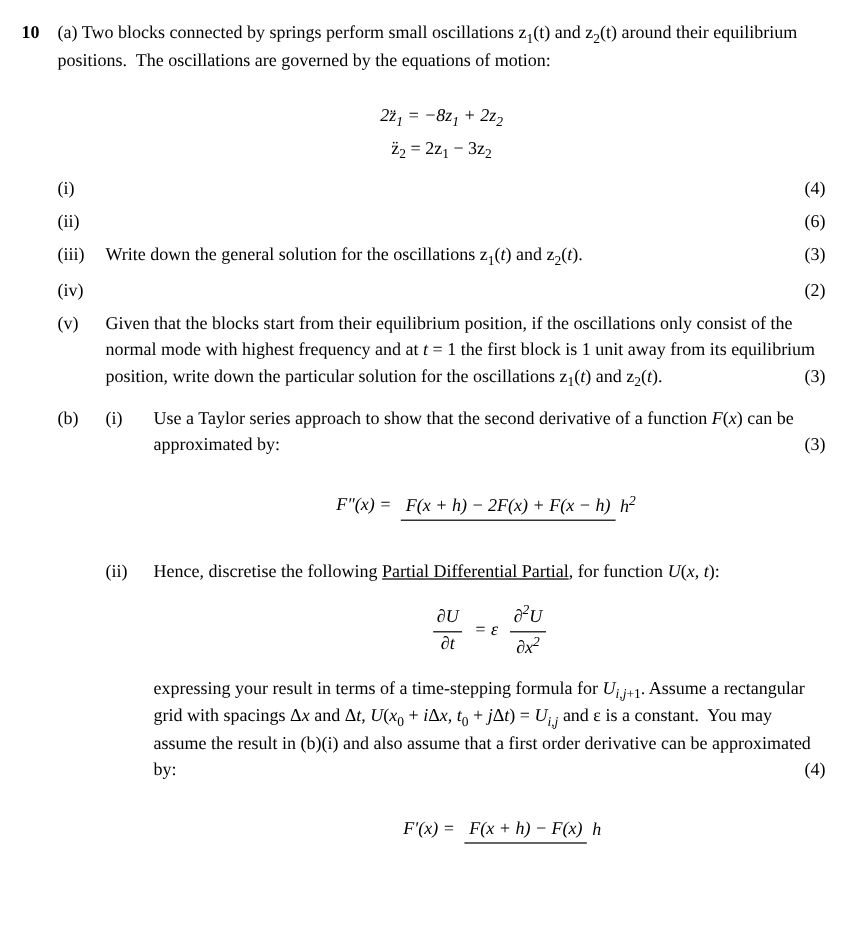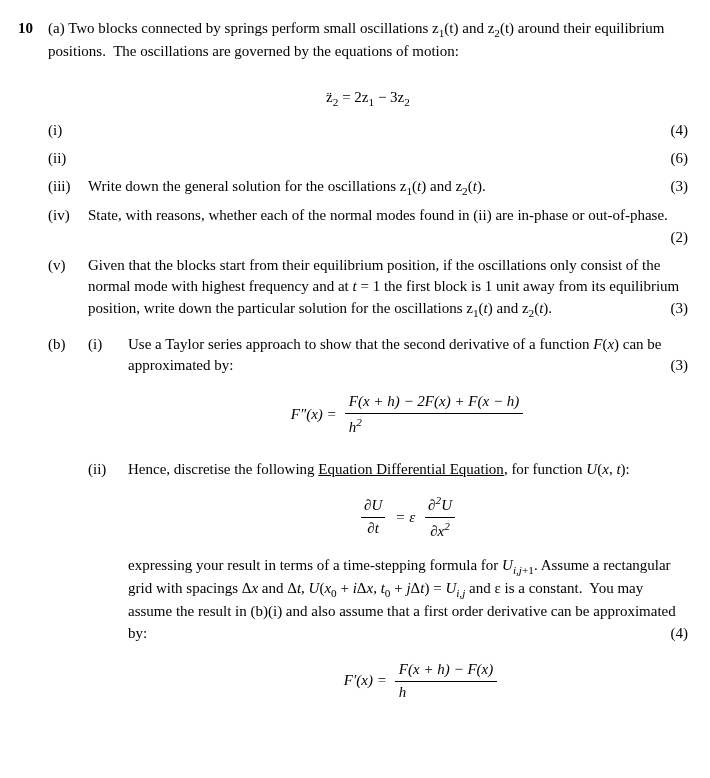--- a/index.html
+++ b/index.html
@@ -19,21 +19,21 @@
     .q-num { min-width: 30px; font-weight: bold; }
     .q-content { flex: 1; }
 
     .sub-block { display: flex; margin-bottom: 6px; }
     .sub-label { min-width: 40px; }
     .sub-content { flex: 1; }
 
     .sub-sub-block { display: flex; margin-bottom: 5px; }
     .sub-sub-label { min-width: 40px; }
     .sub-sub-content { flex: 1; }
-    .math-fraction { display: inline-flex; flex-direction: column; align-items: flex-start; vertical-align: middle; margin: 4px 2px; }
+    .math-fraction { display: inline-flex; flex-direction: row; align-items: flex-end; vertical-align: middle; margin: 17px 2px; }
     .math-fraction .numerator { border-bottom: 1px solid #000; padding: 0 4px; text-align: center; }
     .math-fraction .denominator { padding: 0 4px; text-align: center; }
 
     .marks { float: right; margin-left: 10px; }
     .bold { font-weight: bold; }
     .underline { text-decoration: underline; }
 
     .equation-block { margin: 10px 0; text-align: center; }
     .equation-block .eq-row { display: flex; justify-content: center; align-items: center; margin: 4px 0; }
 
@@ -53,20 +53,23 @@
   <div class="q-block">
     <div class="q-num">10</div>
     <div class="q-content">
 
       <div style="margin-bottom:24px;">
         <span>(a) </span>
         <span>Two blocks connected by springs perform small oscillations z<sub>1</sub>(t) and z<sub>2</sub>(t) around their equilibrium positions.&nbsp; The oscillations are governed by the equations of motion:</span>
       </div>
 
       <div class="equation-block">
+        <div class="eq-row">
+          <span style="font-style:italic;">2z̈<sub>1</sub> = −8z<sub>1</sub> + 2z<sub>2</sub></span>
+        </div>
         <div class="eq-row" style="margin-top:4px;">
           <span style="">z̈<sub>2</sub> = 2z<sub>1</sub> − 3z<sub>2</sub></span>
         </div>
       </div>
 
       <div class="sub-block" style="margin-top:8px;">
         <div class="sub-label">(i)</div>
         <div class="sub-content">
           <span class="marks">(4)</span>
         </div>
@@ -83,21 +86,20 @@
         <div class="sub-label">(iii)</div>
         <div class="sub-content">
           <span>Write down the general solution for the oscillations z<sub>1</sub>(<span style="font-style:italic;">t</span>) and z<sub>2</sub>(<span style="font-style:italic;">t</span>).</span>
           <span class="marks">(3)</span>
         </div>
       </div>
 
       <div class="sub-block">
         <div class="sub-label">(iv)</div>
         <div class="sub-content">
-          <span>State, with reasons, whether each of the normal modes found in (ii) are in-phase or out-of-phase.</span>
           <span class="marks">(2)</span>
         </div>
       </div>
 
       <div class="sub-block">
         <div class="sub-label">(v)</div>
         <div class="sub-content">
           <span>Given that the blocks start from their equilibrium position, if the oscillations only consist of the normal mode with highest frequency and at <span style="font-style:italic;">t</span> = 1 the first block is 1 unit away from its equilibrium position, write down the particular solution for the oscillations z<sub>1</sub>(<span style="font-style:italic;">t</span>) and z<sub>2</sub>(<span style="font-style:italic;">t</span>).</span>
           <span class="marks">(3)</span>
         </div>
@@ -123,21 +125,21 @@
                       <span class="denominator" style="font-style:italic;"><span style="font-style:italic;">h</span><sup>2</sup></span>
                     </span>
                   </div>
                 </div>
               </div>
             </div>
 
             <div class="sub-sub-block" style="margin-top:6px;">
               <div class="sub-sub-label">(ii)</div>
               <div class="sub-sub-content">
-                <span>Hence, discretise the following <span class="underline">Equation Differential Equation</span>, for function <span style="font-style:italic;">U</span>(<span style="font-style:italic;">x</span>, <span style="font-style:italic;">t</span>):</span>
+                <span>Hence, discretise the following <span class="underline">Partial Differential Partial</span>, for function <span style="font-style:italic;">U</span>(<span style="font-style:italic;">x</span>, <span style="font-style:italic;">t</span>):</span>
 
                 
                 <div class="pde-block" style="margin: 12px 0;">
                   <span class="partial">
                     <span class="p-num" style="font-style:italic;">∂<span style="font-style:italic;">U</span></span>
                     <span class="p-den" style="font-style:italic;">∂<span style="font-style:italic;">t</span></span>
                   </span>
                   <span style="font-style:italic; margin: 0 4px;">= ε</span>
                   <span class="partial">
                     <span class="p-num" style="font-style:italic;">∂<sup>2</sup><span style="font-style:italic;">U</span></span>

